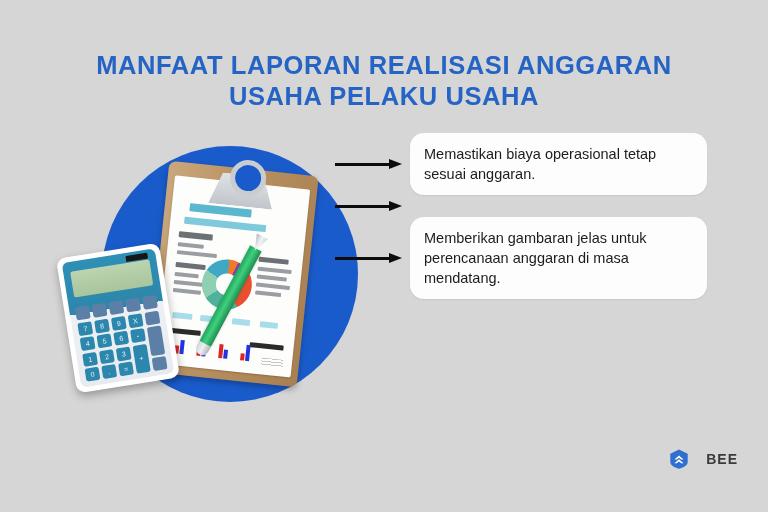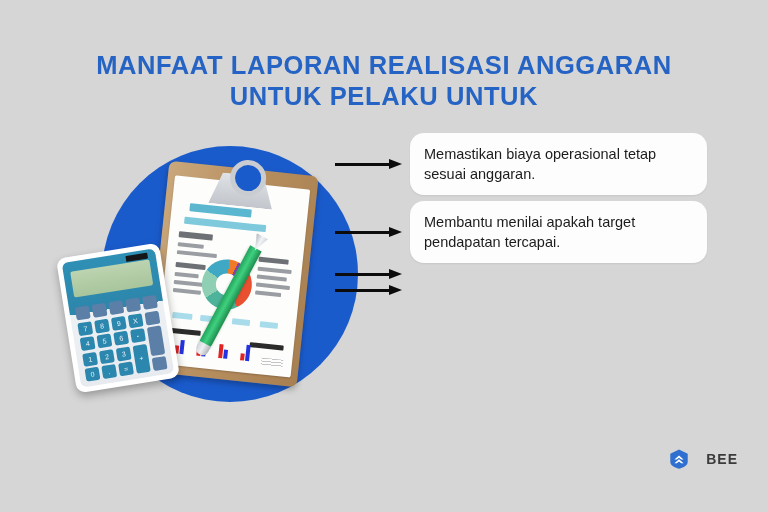--- a/index.html
+++ b/index.html
@@ -183,21 +183,21 @@
     color:#3b3b3b;font-weight:bold;font-size:14px;letter-spacing:1px;
   }
 </style>
 </head>
 <body>
 
 <div class="stage">
 
   <div class="title-wrap">
     <div class="title-line">MANFAAT LAPORAN REALISASI ANGGARAN</div>
-    <div class="title-line">UNTUK PELAKU UNTUK</div>
+    <div class="title-line">USAHA PELAKU USAHA</div>
   </div>
 
   <div class="illo">
     <div class="circle"></div>
 
     <div class="clipboard">
       <div class="cb-board"></div>
       <div class="cb-paper">
         <div class="bar teal" style="left:18px;top:26px;width:62px;height:8px;"></div>
         <div class="bar teal2" style="left:14px;top:40px;width:82px;height:7px;"></div>
@@ -287,40 +287,34 @@
   <div class="rows">
 
     <div class="row">
       <div class="arrow">
         <div class="arrow-shaft"></div>
           <div class="arrow-head"></div>
       </div>
       <div class="callout">Memastikan biaya operasional tetap sesuai anggaran.</div>
     </div>
 
+
     <div class="row">
       <div class="arrow">
         <div class="arrow-shaft"></div>
           <div class="arrow-head"></div>
       </div>
-      <div class="callout">Membantu menilai apakah target pendapatan tercapai.</div>
     </div>
 
     <div class="row">
       <div class="arrow">
         <div class="arrow-shaft"></div>
           <div class="arrow-head"></div>
       </div>
-    </div>
-
-    <div class="row">
-      <div class="arrow">
-        <div class="arrow-shaft"></div>
-          <div class="arrow-head"></div>
-      </div>
+      <div class="callout">Memberikan gambaran jelas untuk perencanaan anggaran di masa mendatang.</div>
     </div>
 
   </div>
 
   <div class="logo">
     <span class="logo-mark">
       <svg width="22" height="22" viewBox="0 0 24 24">
         <path d="M12 1.5 21.5 6.2v9.1c0 3.2-4.2 6.2-9.5 7.2C6.7 21.5 2.5 18.5 2.5 15.3V6.2Z" fill="#2f6fd0" rx="4"></path>
         <path d="M12 8.2 17 12.6h-2.6L12 10.6 9.6 12.6H7Z" fill="#ffffff"></path>
         <path d="M12 12.3 17 16.7h-2.6L12 14.7 9.6 16.7H7Z" fill="#ffffff"></path>

